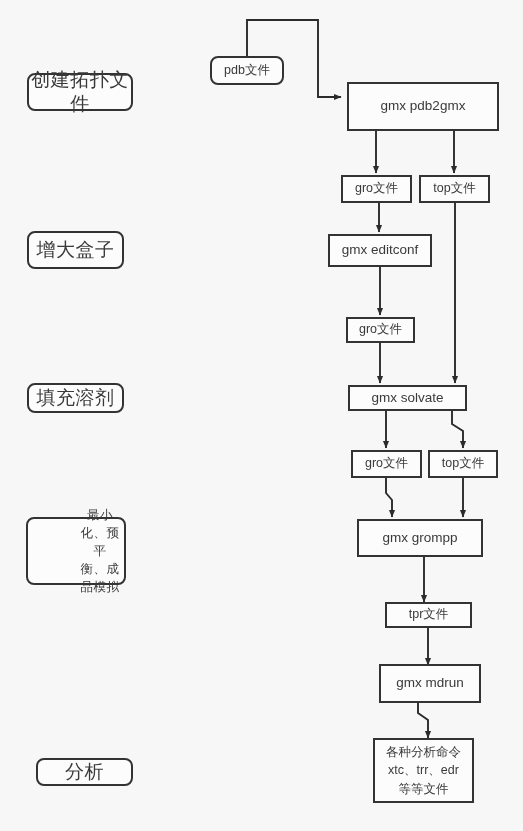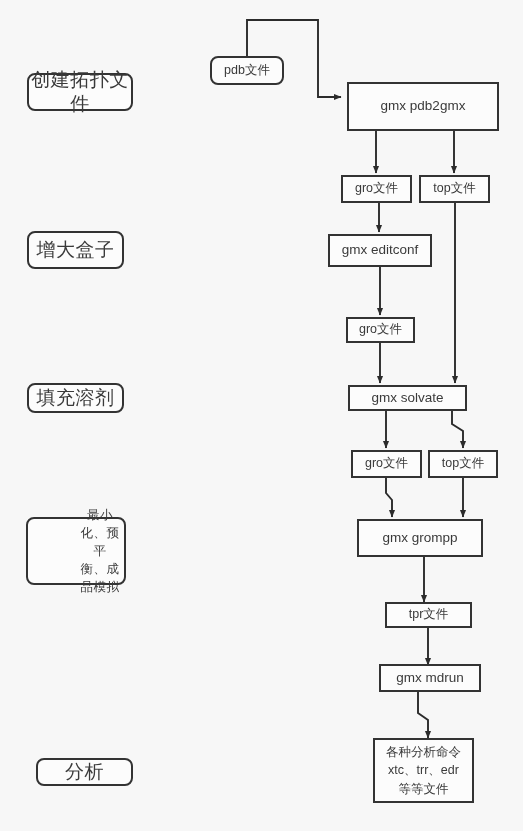--- a/index.html
+++ b/index.html
@@ -127,19 +127,19 @@
   <div class="node cmd" style="left:348px; top:385px; width:119px; height:26px;">gmx solvate</div>
 
   <div class="node file" style="left:351px; top:450px; width:71px; height:28px;">gro文件</div>
 
   <div class="node file" style="left:428px; top:450px; width:70px; height:28px;">top文件</div>
 
   <div class="node cmd" style="left:357px; top:519px; width:126px; height:38px;">gmx grompp</div>
 
   <div class="node file" style="left:385px; top:602px; width:87px; height:26px;">tpr文件</div>
 
-  <div class="node cmd" style="left:379px; top:664px; width:102px; height:28px;">gmx mdrun</div>
+  <div class="node cmd" style="left:379px; top:664px; width:102px; height:39px;">gmx mdrun</div>
 
   <div class="node multiline" style="left:373px; top:738px; width:101px; height:65px;">各种分析命令
 xtc、trr、edr
 等等文件</div>
 
 </div>
 
 </body></html>

